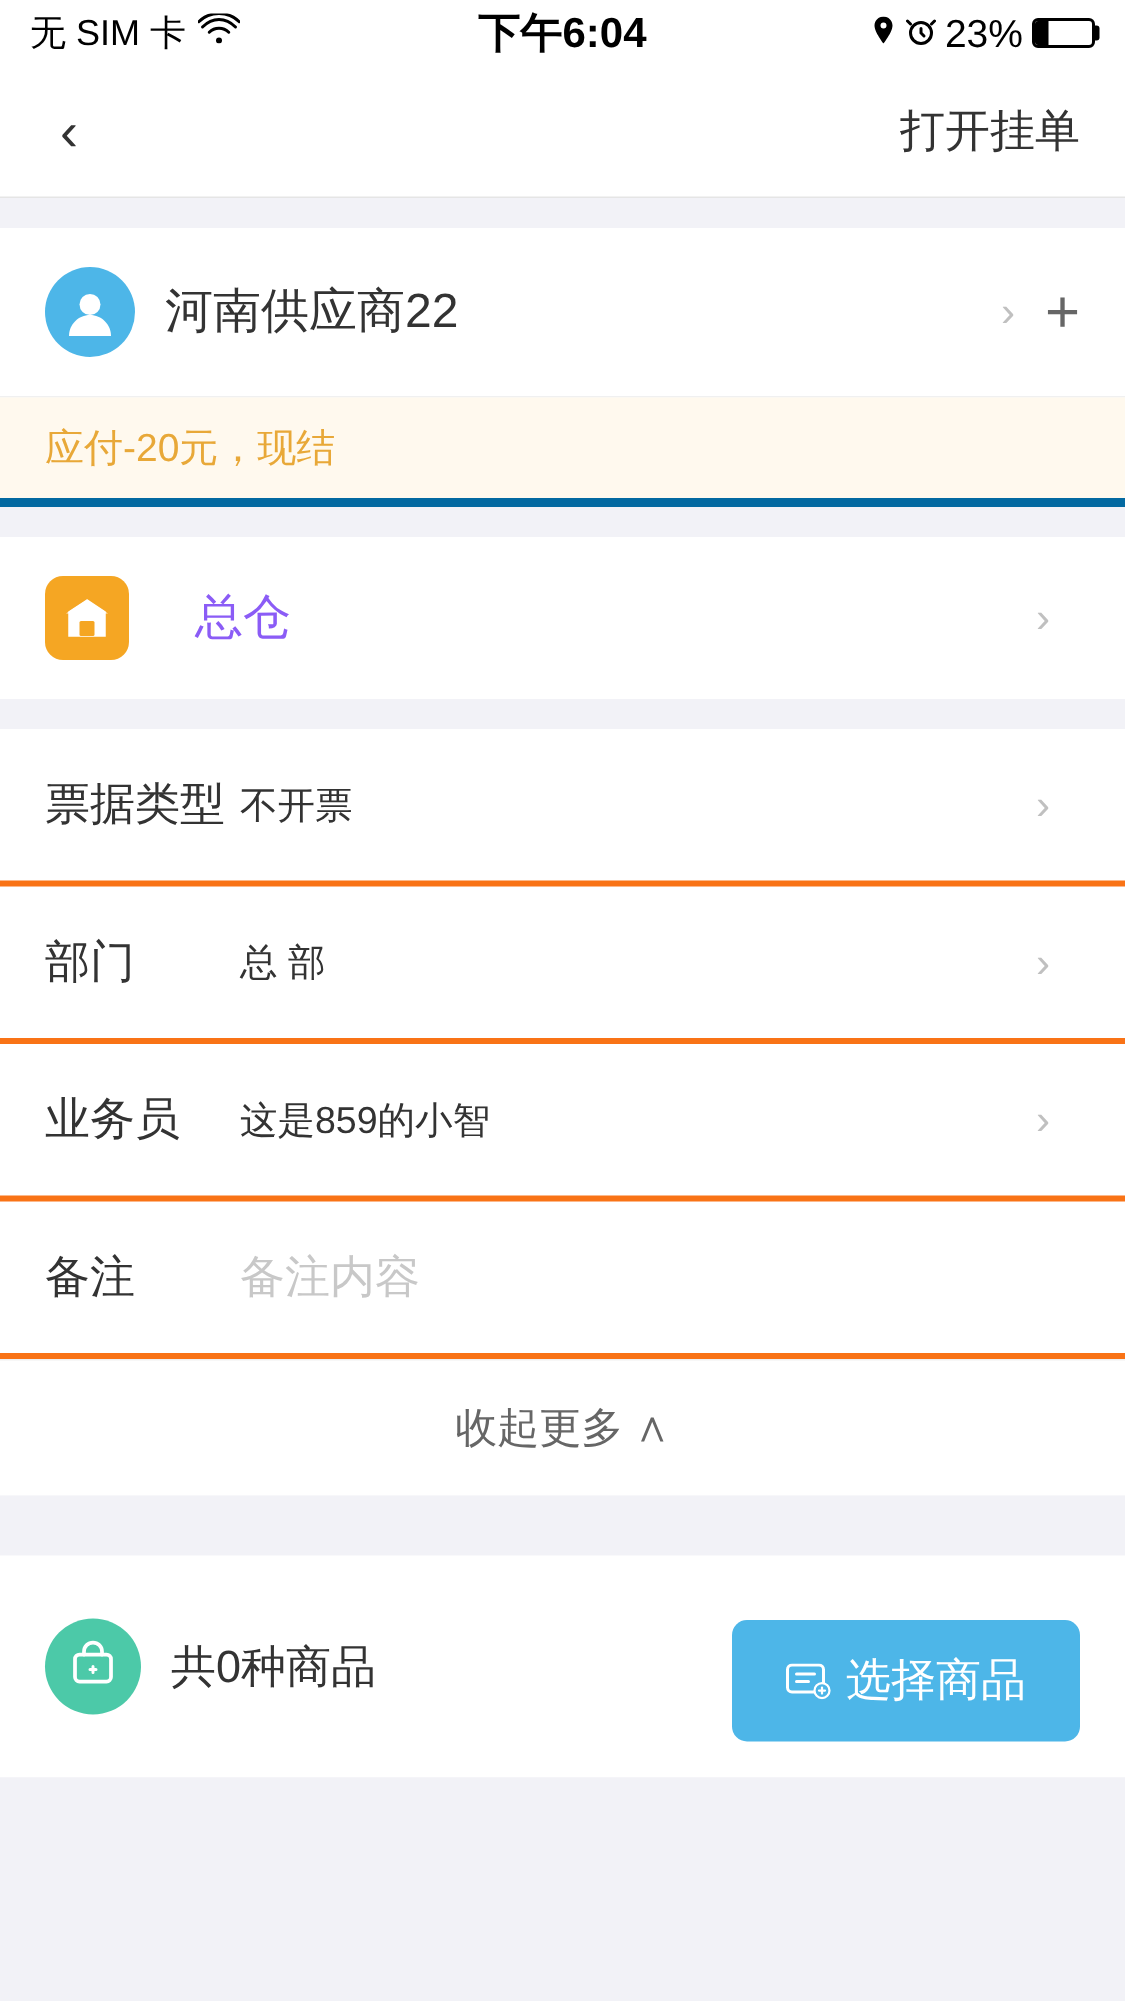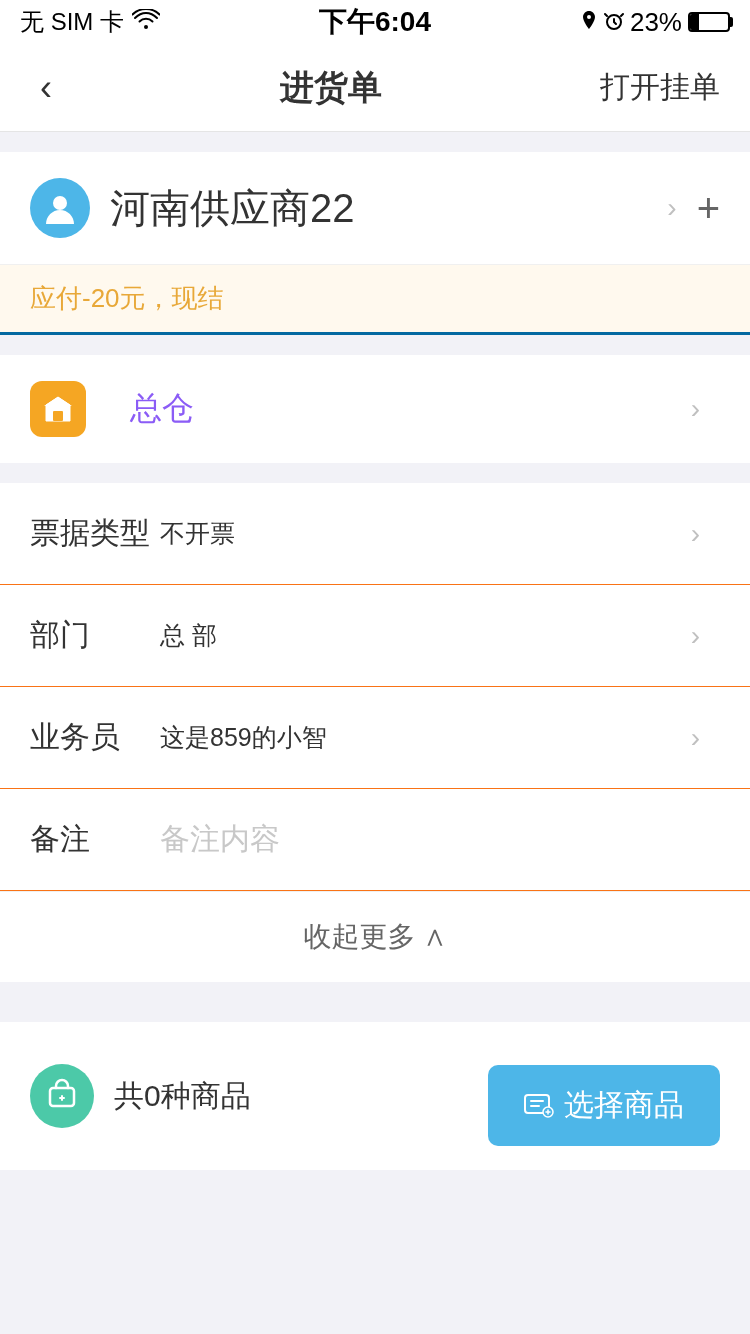--- a/index.html
+++ b/index.html
@@ -131,41 +131,41 @@
       justify-content: center;
       margin-right: 20px;
       flex-shrink: 0;
     }
     .supplier-avatar svg {
       width: 36px;
       height: 36px;
     }
     .supplier-name {
       flex: 1;
-      font-size: 40px;
+      font-size: 32px;
       color: #333;
     }
     .chevron {
       color: #c0c0c0;
       font-size: 28px;
       margin-right: 20px;
     }
     .plus-icon {
       color: #666;
       font-size: 40px;
       cursor: pointer;
     }
 
     
     .notice-bar {
       background: #fff9ee;
       padding: 16px 30px;
       font-size: 26px;
       color: #e8a838;
-      border-bottom: 3px solid #0369a1;
+      border-bottom: 6px solid #0369a1;
     }
 
     
     .warehouse-row {
       display: flex;
       align-items: center;
       padding: 26px 30px;
       background: #fff;
       cursor: pointer;
     }
@@ -189,21 +189,21 @@
 
     
     .form-section {
       background: #fff;
       margin-top: 0;
     }
     .form-row {
       display: flex;
       align-items: center;
       padding: 30px;
-      border-bottom: 1px solid #f97316;
+      border-bottom: 4px solid #f97316;
       cursor: pointer;
       min-height: 100px;
     }
     .form-row:last-child {
       border-bottom: none;
     }
     .form-label {
       width: 130px;
       font-size: 30px;
       color: #333;
@@ -306,21 +306,20 @@
     </span>
     <span>23%</span>
     <div class="battery-box">
       <div class="battery-fill"></div>
     </div>
   </div>
 </div>
 
 <div class="nav-bar">
   <span class="nav-back">‹</span>
-  <span class="nav-title">进货单</span>
   <span class="nav-action">打开挂单</span>
 </div>
 
 <div class="section-gap"></div>
 
 <div class="card">
   <div class="supplier-row">
     <div class="supplier-avatar">
       <svg viewBox="0 0 36 36" fill="none" xmlns="http://www.w3.org/2000/svg">
         <circle cx="18" cy="13" r="7" fill="#fff"></circle>

